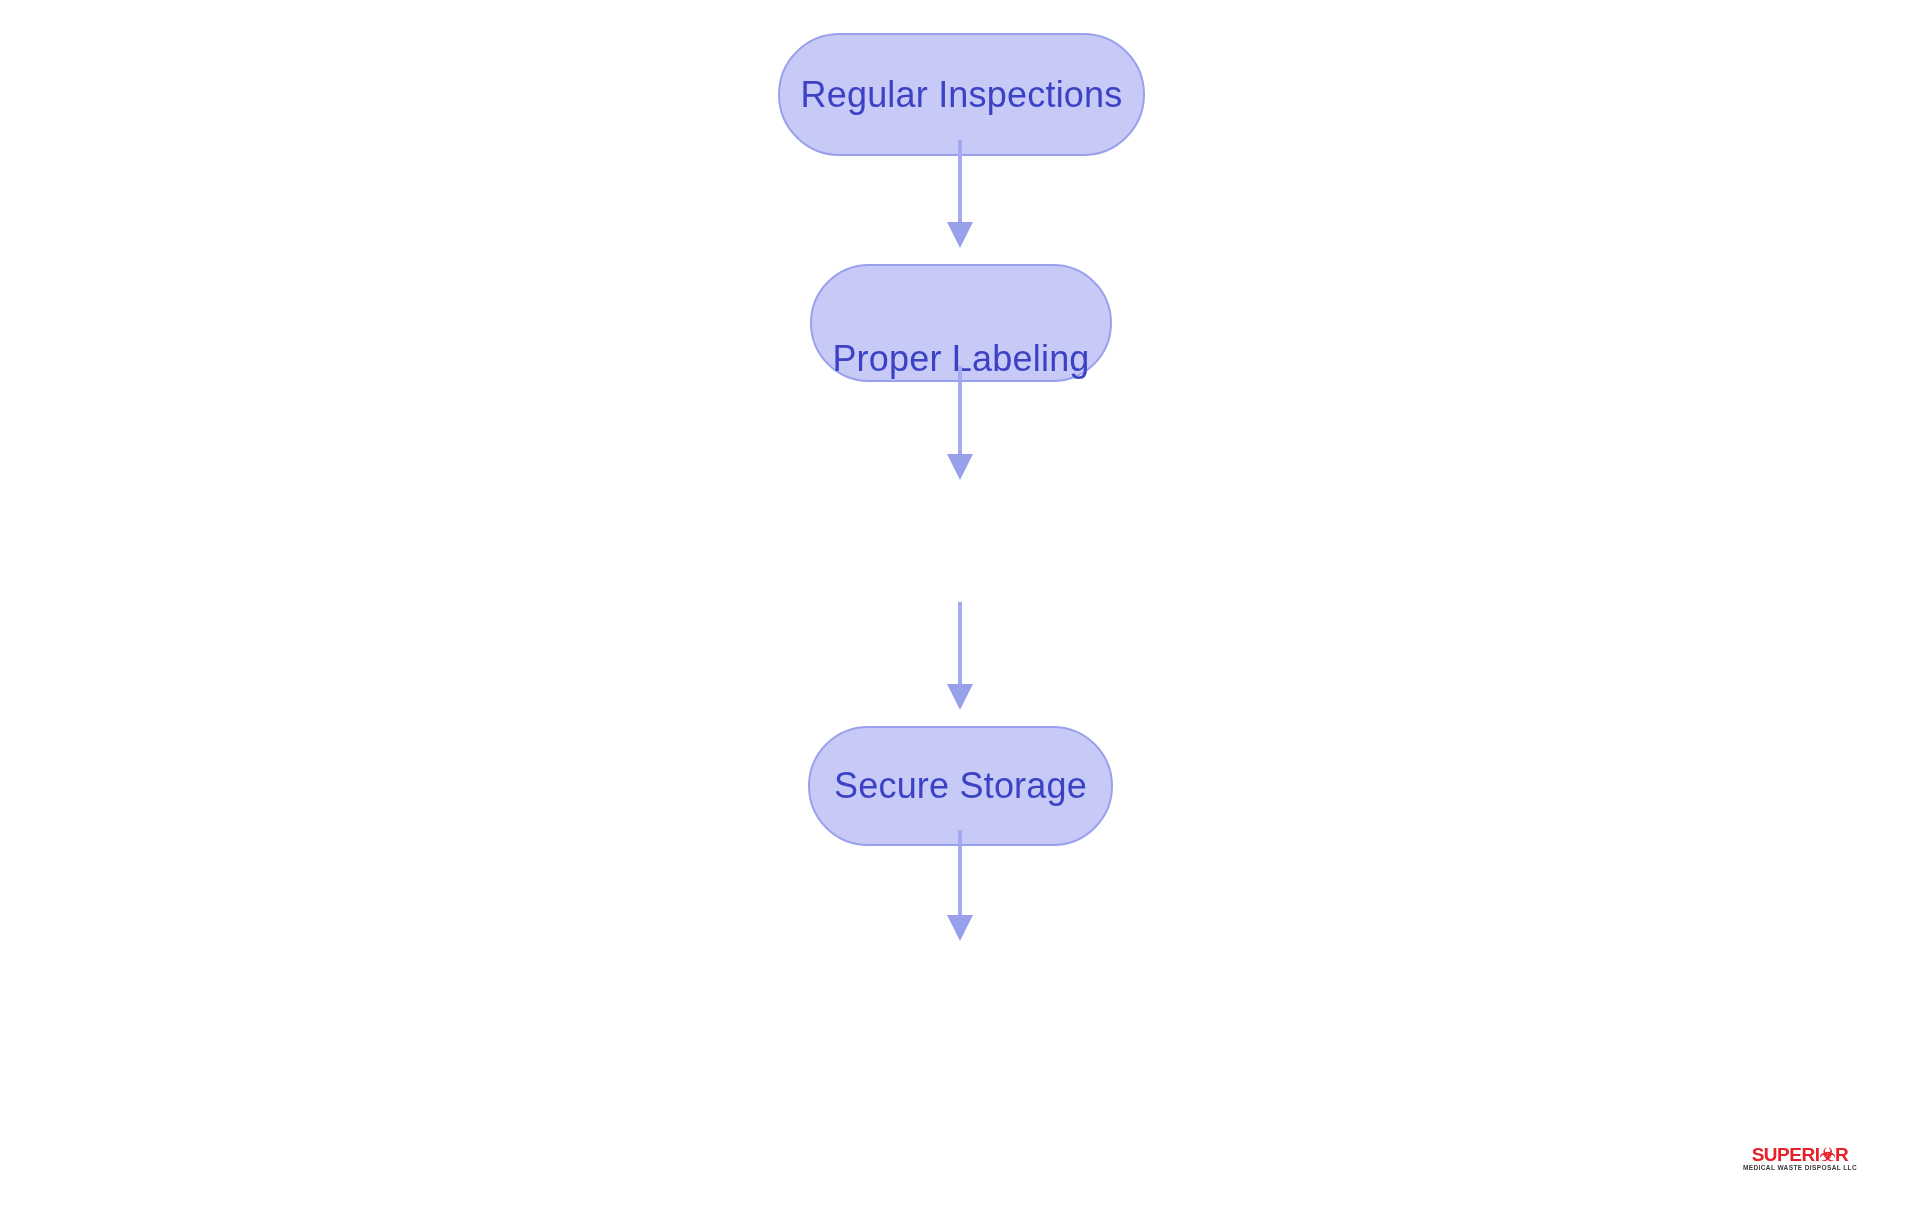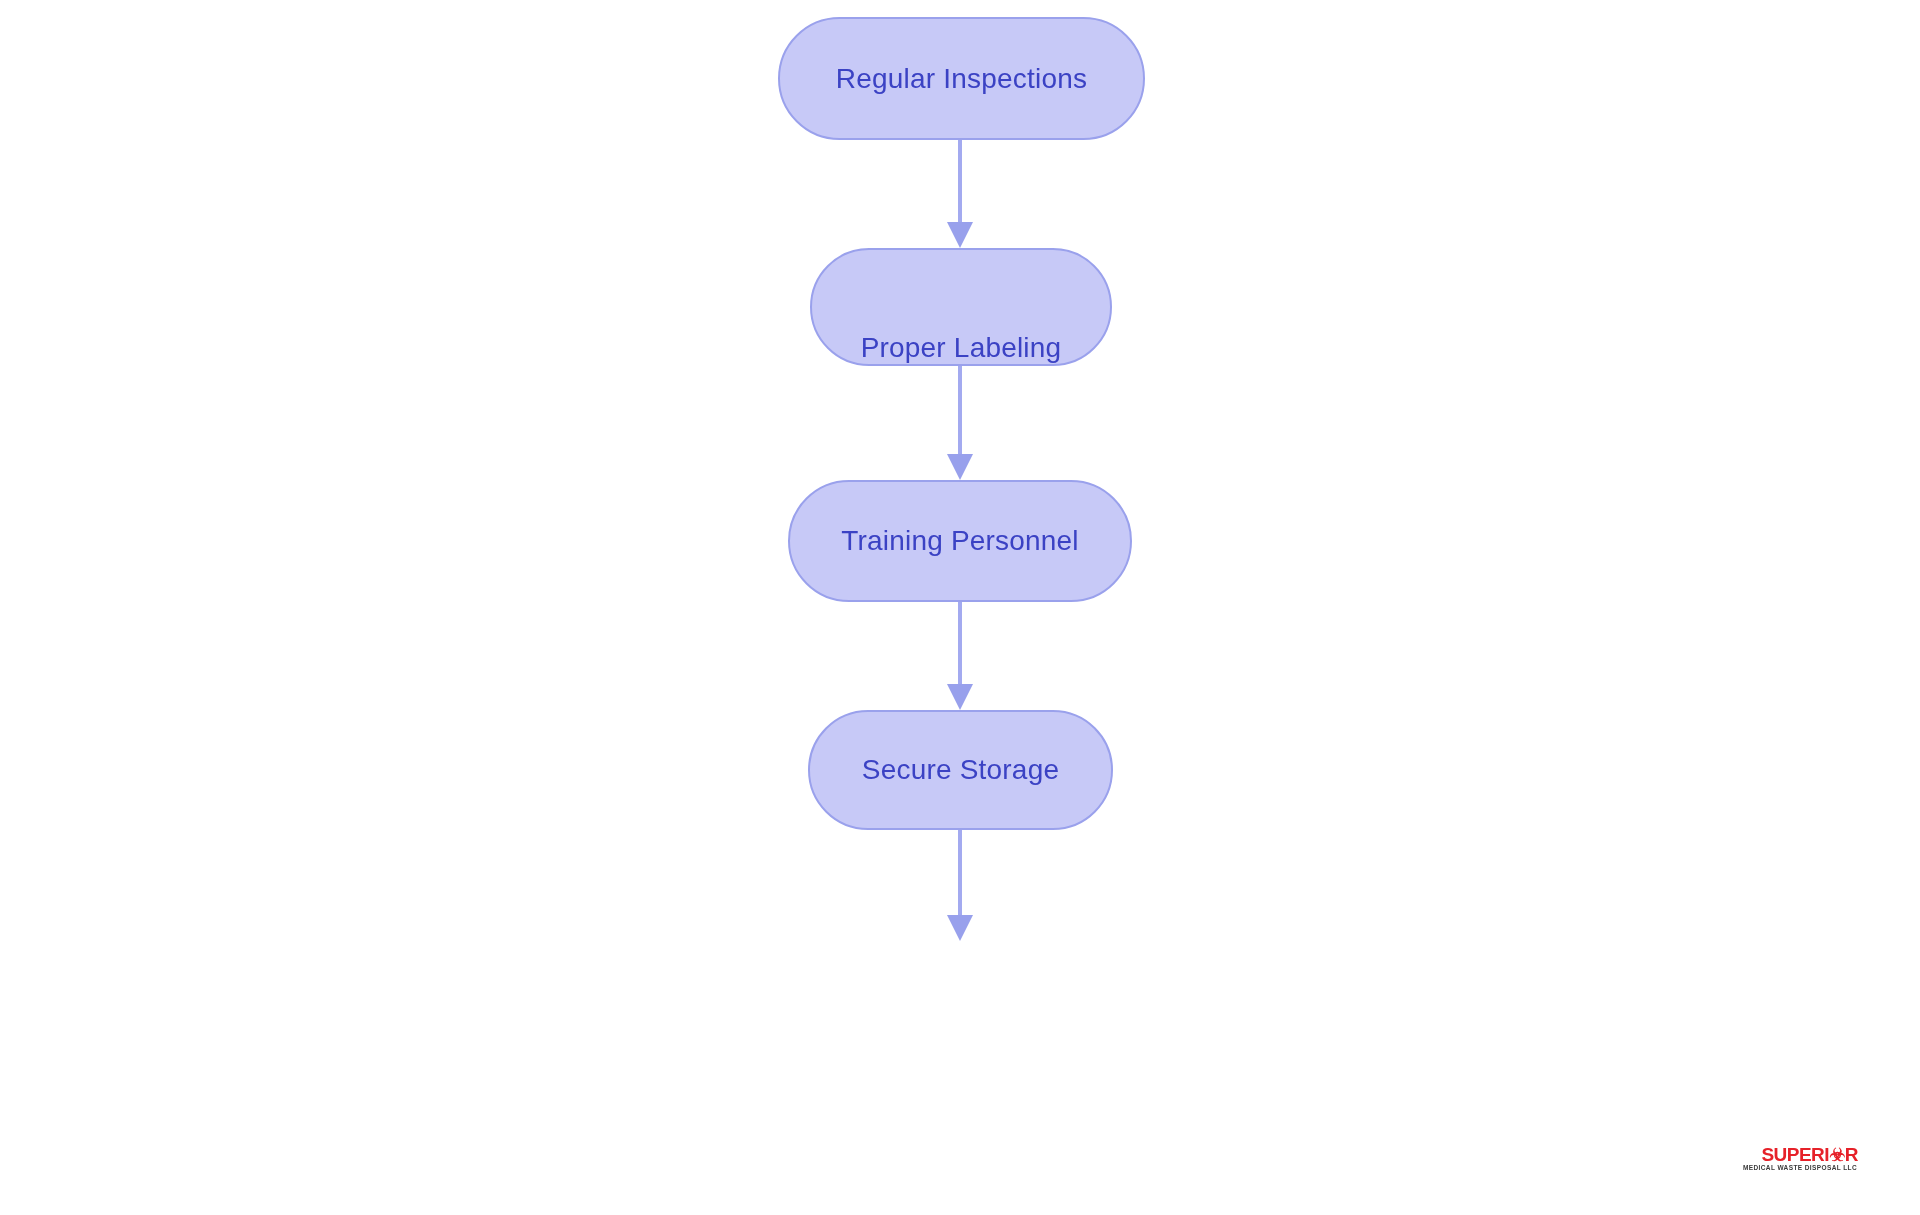--- a/index.html
+++ b/index.html
@@ -18,23 +18,24 @@
   .node {
     position: absolute;
     display: flex;
     align-items: center;
     justify-content: center;
     background: #c7c9f7;
     border: 2px solid #9aa1ec;
     border-radius: 64px;
     box-sizing: border-box;
     color: #3b42c4;
-    font-size: 28px;
+    font-size: 36px;
     letter-spacing: 0.2px;
     white-space: nowrap;
+    margin-top: 16px;
   }
   .n1 { left: 778px; top: 17px;  width: 367px; height: 123px; }
   .n2 { left: 810px; top: 248px; width: 302px; height: 118px; align-items: flex-end; }
   .n3 { left: 788px; top: 480px; width: 344px; height: 122px; }
   .n4 { left: 808px; top: 710px; width: 305px; height: 120px; }
   .n5 { left: 758px; top: 941px; width: 397px; height: 120px; }
 
   .arrow {
     position: absolute;
     left: 947px;            
@@ -70,21 +71,20 @@
     width: 116px;
     text-align: center;
     line-height: 1;
   }
   .logo-title {
     color: #e62129;
     font-weight: bold;
     font-size: 19px;
     letter-spacing: -0.5px;
     white-space: nowrap;
-    text-align: right;
   }
   .logo-title .bio {
     font-size: 18px;
   }
   .logo-tagline {
     margin-top: 1px;
     color: #3a3a3a;
     font-weight: bold;
     font-size: 6.5px;
     letter-spacing: 0.4px;
@@ -107,23 +107,20 @@
 
   <div class="node n2">
     <span>Proper Labeling</span>
   </div>
 
   <div class="arrow a2">
     <div class="shaft"></div>
     <div class="head"></div>
   </div>
 
-  <div class="node n3">
-    <span>Training Personnel</span>
-  </div>
 
   <div class="arrow a3">
     <div class="shaft"></div>
     <div class="head"></div>
   </div>
 
   <div class="node n4">
     <span>Secure Storage</span>
   </div>
 

